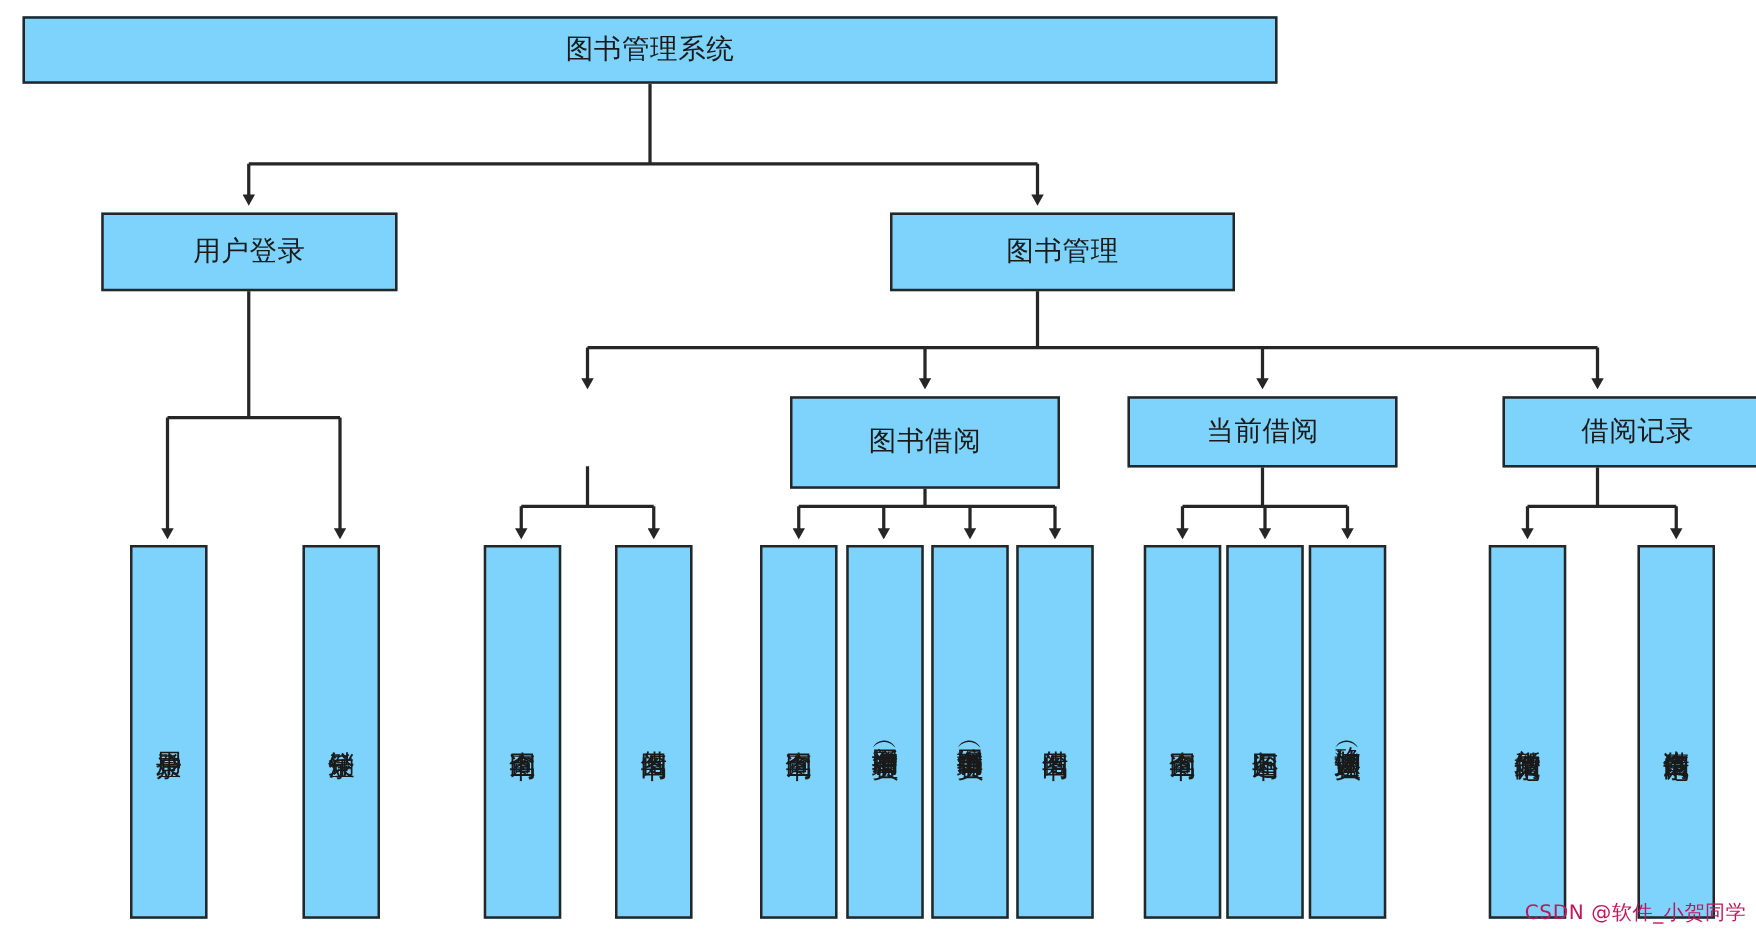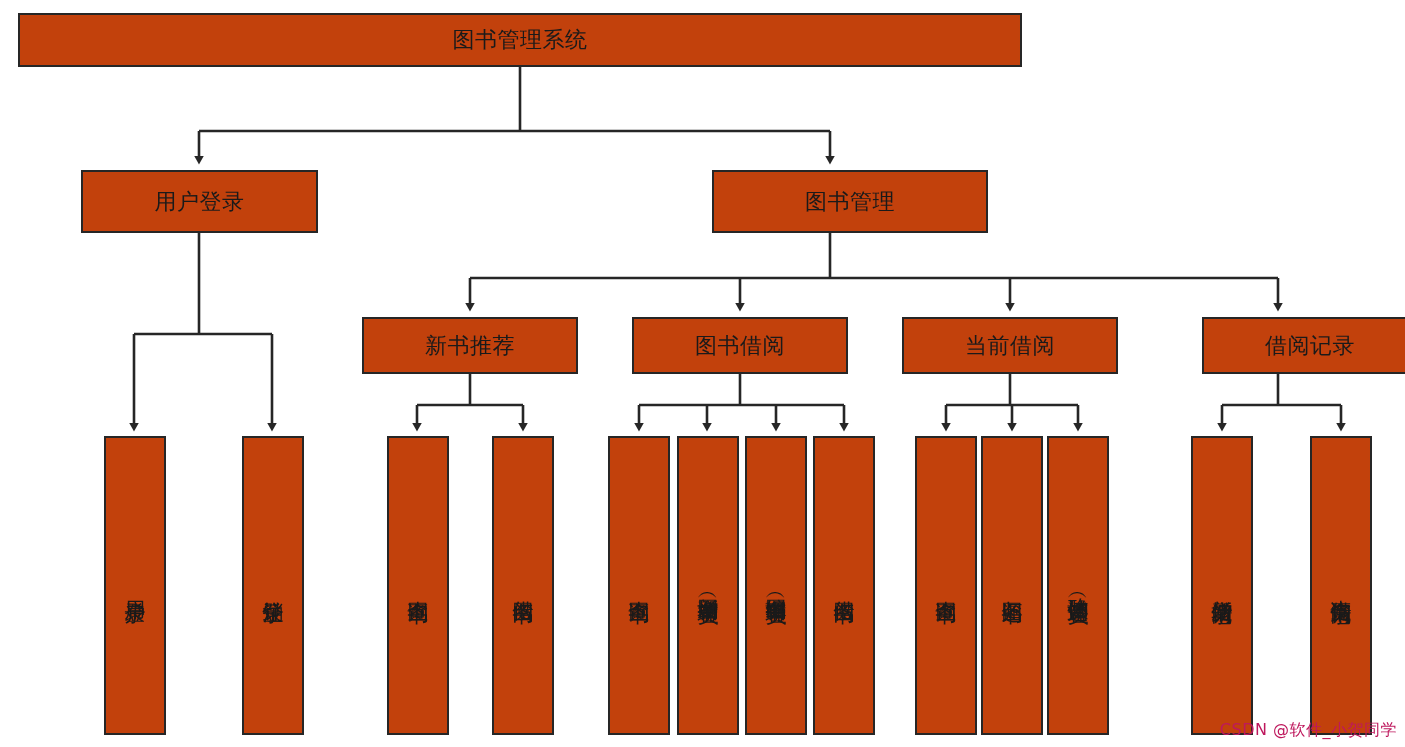--- a/index.html
+++ b/index.html
@@ -17,21 +17,21 @@
   #canvas {
     position: absolute;
     left: 0;
     top: 0;
     width: 1405px;
     height: 747px;
   }
   .node {
     position: absolute;
     box-sizing: border-box;
-    background: #c2410c;
+    background: #7dd3fc;
     border: 2.5px solid #262626;
     display: flex;
     align-items: center;
     justify-content: center;
     color: #1a1a1a;
     line-height: 1.15;
   }
   .node.h {
     font-size: 22px;
     letter-spacing: 0.5px;
@@ -131,24 +131,21 @@
     <span>图书管理系统</span>
   </div>
 
   <div class="node h" style="left:81px; top:170px; width:237px; height:63px;">
     <span>用户登录</span>
   </div>
   <div class="node h" style="left:712px; top:170px; width:276px; height:63px;">
     <span>图书管理</span>
   </div>
 
-  <div class="node h" style="left:362px; top:317px; width:216px; height:57px;">
-    <span>新书推荐</span>
-  </div>
-  <div class="node h" style="left:632px; top:317px; width:216px; height:57px;text-align:right;">
+  <div class="node h" style="left:632px; top:317px; width:216px; height:74px;text-align:right;">
     <span>图书借阅</span>
   </div>
   <div class="node h" style="left:902px; top:317px; width:216px; height:57px;">
     <span>当前借阅</span>
   </div>
   <div class="node h" style="left:1170px; top:317px; width:216px; height:57px;margin-left:32px;">
     <span>借阅记录</span>
   </div>
 
   <div class="node v" style="left:104px; top:436px; width:62px; height:299px;">

